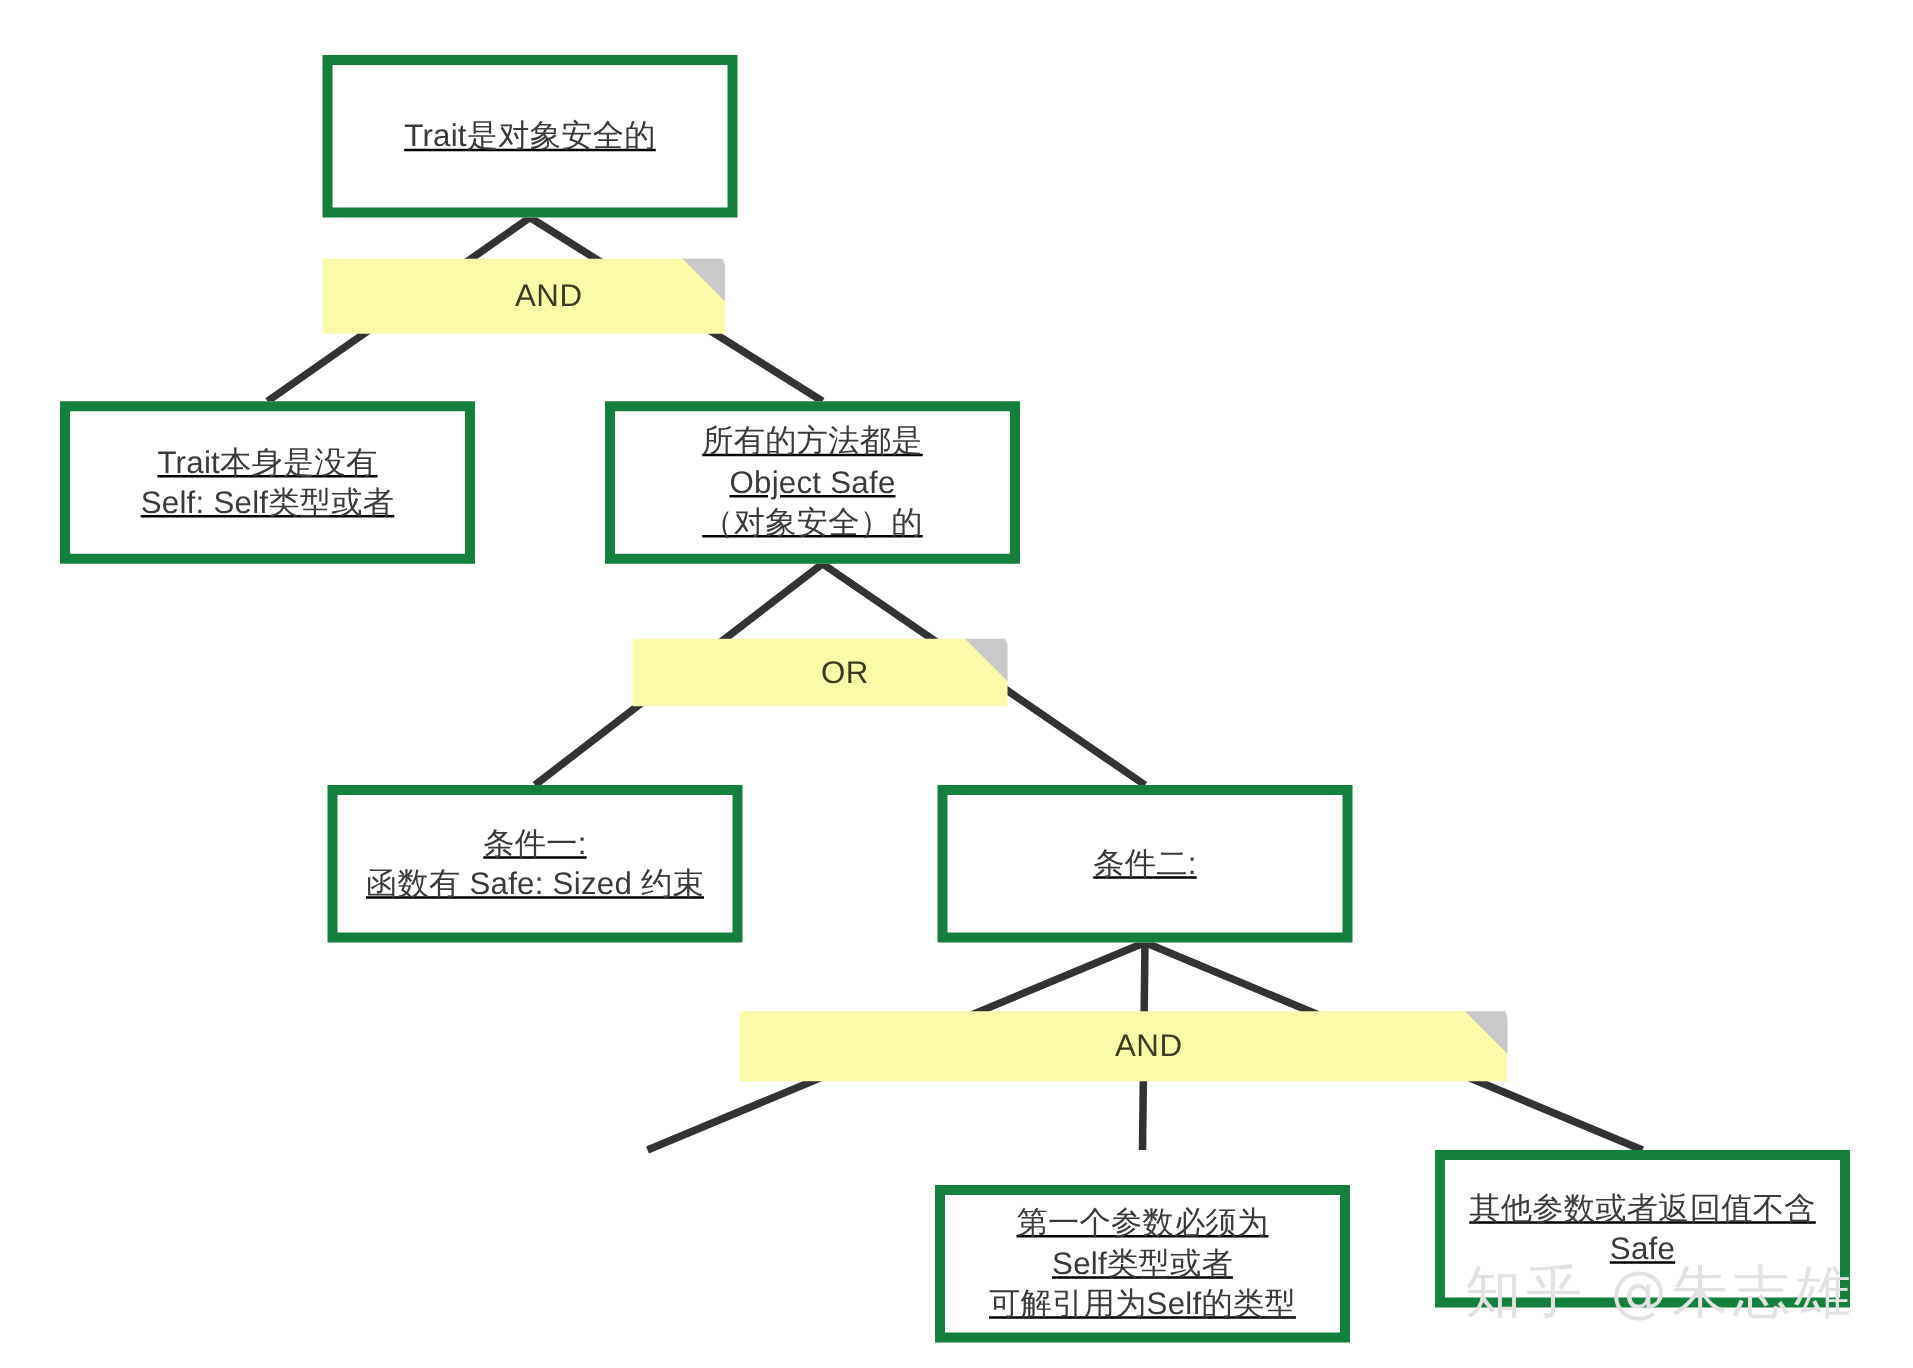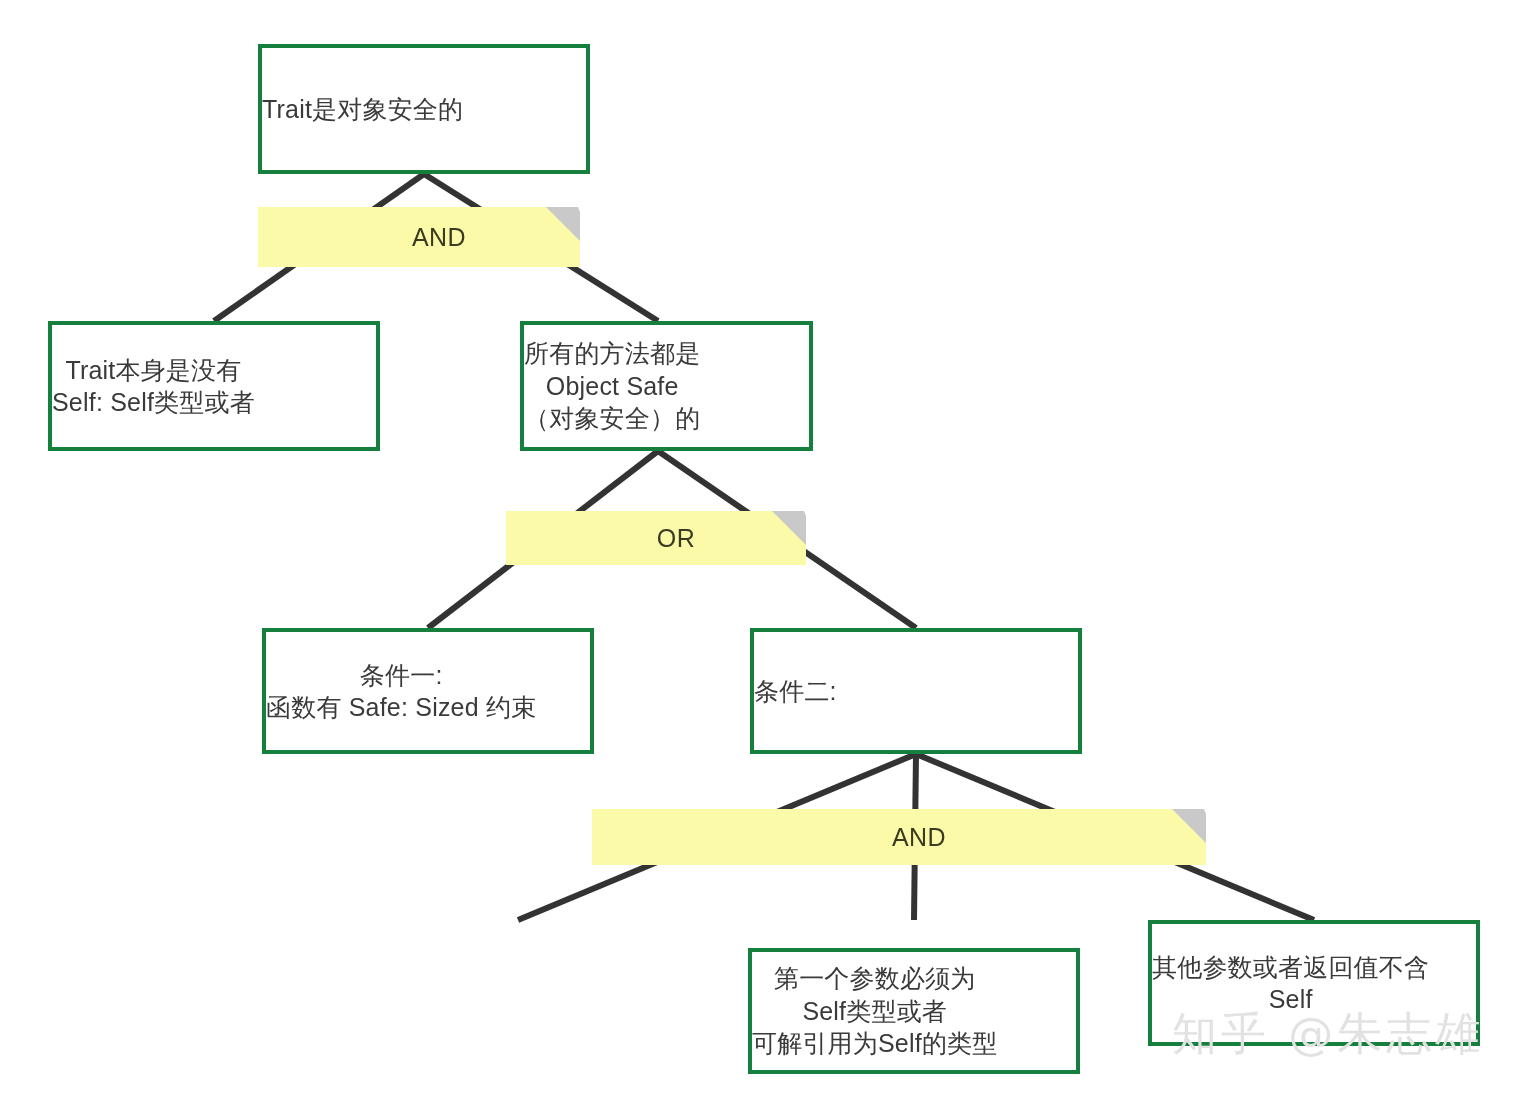--- a/index.html
+++ b/index.html
@@ -23,26 +23,27 @@
     top: 0;
     width: 1530px;
     height: 1094px;
     z-index: 1;
     pointer-events: none;
   }
   .node {
     position: absolute;
     z-index: 2;
     box-sizing: border-box;
-    border: 4px solid #15803d;
+    border: 8px solid #15803d;
     background: #ffffff;
     display: flex;
     align-items: center;
-    justify-content: flex-start;
+    justify-content: center;
     text-align: center;
+    text-decoration: underline;
   }
   .node-label {
     font-size: 25px;
     line-height: 1.30;
     color: #3a3a3a;
     white-space: pre-line;
     letter-spacing: 0.2px;
   }
   .note {
     position: absolute;
@@ -119,21 +120,21 @@
 
   <div class="node" style="left:258px; top:44px; width:332px; height:130px;">
     <div class="node-label">Trait是对象安全的</div>
   </div>
 
   <div class="node" style="left:48px; top:321px; width:332px; height:130px;">
     <div class="node-label">Trait本身是没有
 Self: Self类型或者</div>
   </div>
 
-  <div class="node" style="left:520px; top:321px; width:293px; height:130px;">
+  <div class="node" style="left:484px; top:321px; width:332px; height:130px;">
     <div class="node-label">所有的方法都是
 Object Safe
 （对象安全）的</div>
   </div>
 
   <div class="node" style="left:262px; top:628px; width:332px; height:126px;">
     <div class="node-label">条件一:
 函数有 Safe: Sized 约束</div>
   </div>
 
@@ -143,21 +144,21 @@
 
 
   <div class="node" style="left:748px; top:920px; width:332px; height:126px;margin-top:28px;">
     <div class="node-label">第一个参数必须为
 Self类型或者
 可解引用为Self的类型</div>
   </div>
 
   <div class="node" style="left:1148px; top:920px; width:332px; height:126px;">
     <div class="node-label">其他参数或者返回值不含
-Self</div>
+Safe</div>
   </div>
 
   <div class="note" style="left:258px; top:207px; width:322px; height:60px;">
     <span class="note-fold">
       <span class="tri-grey"></span>
         <span class="tri-white"></span>
     </span>
     <span class="note-label">AND</span>
   </div>
 

